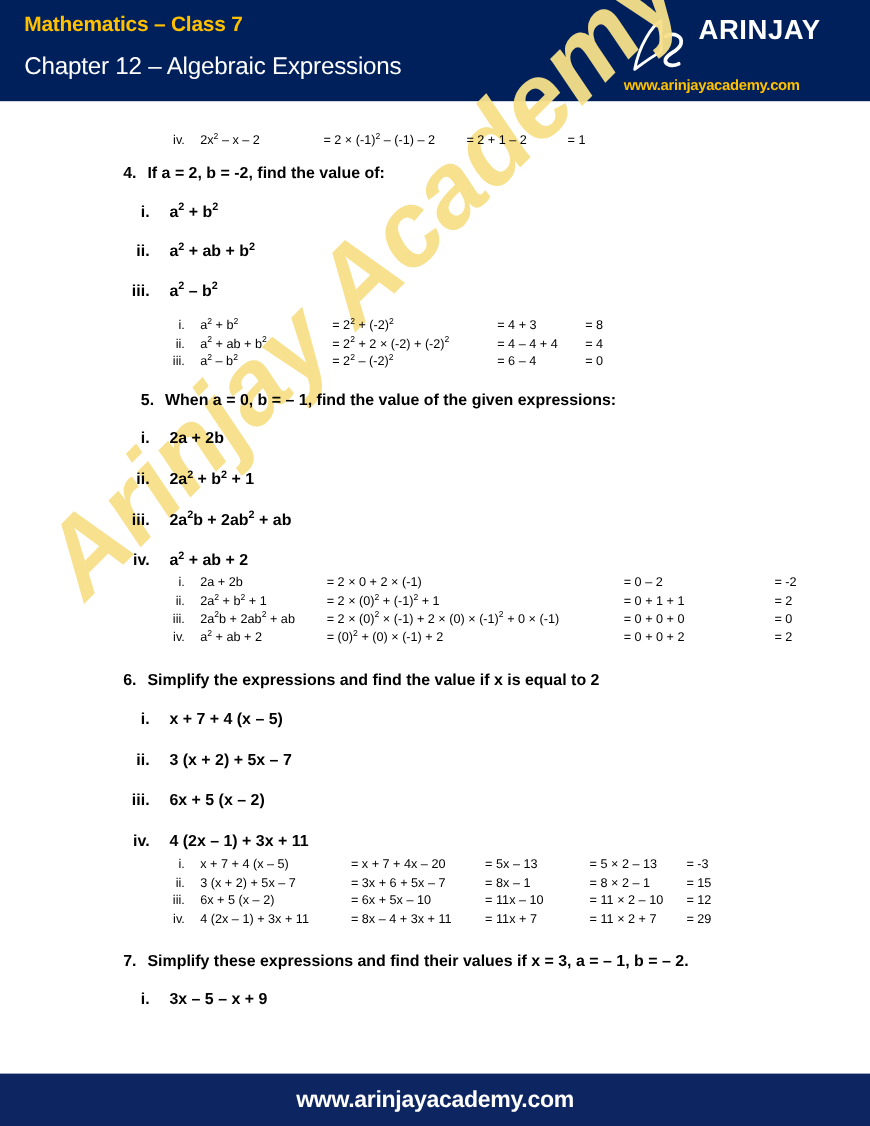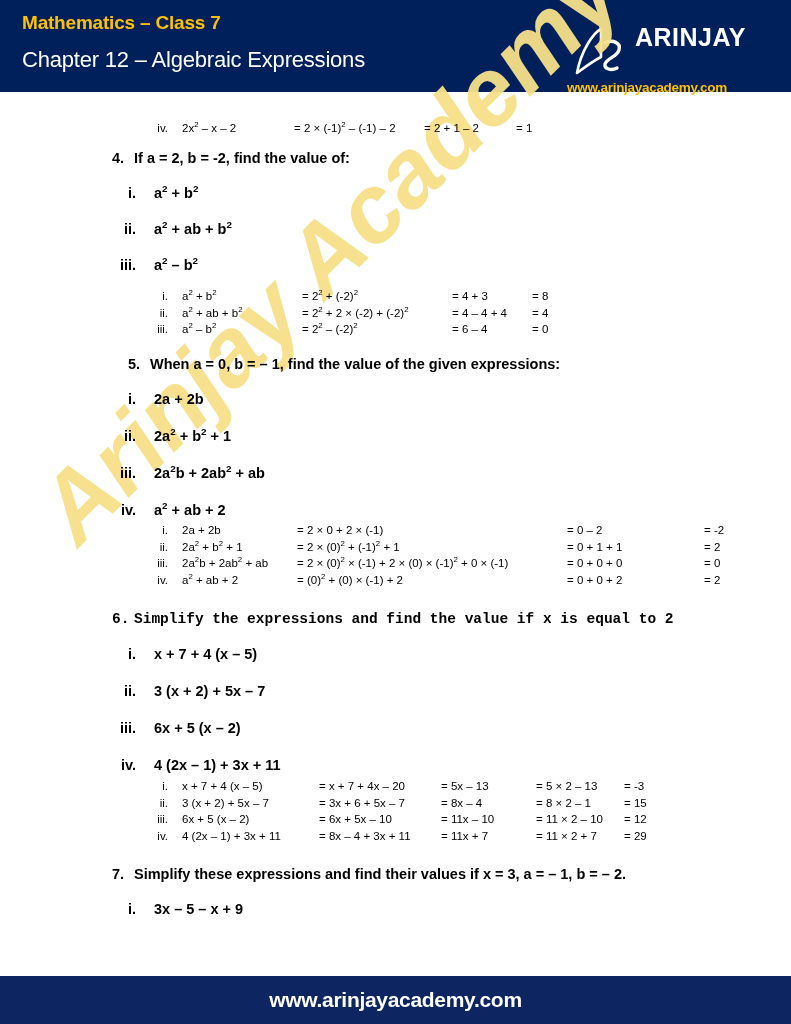--- a/index.html
+++ b/index.html
@@ -49,21 +49,21 @@
     font-weight: normal;
     letter-spacing: -0.2px;
     line-height: 26px;
     margin-top: 11px;
     white-space: nowrap;
     text-align: right;
   }
   .logo-wrap {
     position: absolute;
     right: 14px;
-    top: 25px;
+    top: 15px;
     width: 230px;
     height: 70px;
   }
   .logo-mark {
     position: absolute;
     left: 24px;
     top: 2px;
     width: 56px;
     height: 48px;
   }
@@ -327,21 +327,21 @@
       <tr>
         <td class="c-rn">iv.</td>
         <td>a<sup>2</sup> + ab + 2</td>
         <td>= (0)<sup>2</sup> + (0) × (-1) + 2</td>
         <td>= 0 + 0 + 2</td>
         <td>= 2</td>
       </tr>
     </tbody>
       </table>
 
-    <div class="qhead" style="position:absolute; left:112px; top:518px;font-family:Liberation Mono, monospace;">
+    <div class="qhead" style="position:absolute; left:112px; top:518px;">
       <span class="qnum">6.</span><span>Simplify the expressions and find the value if x is equal to 2</span>
     </div>
 
     <div class="sub-list" style="position:absolute; left:112px; top:551px;">
       <div class="sub-item" style="margin-bottom:19px;">
         <span class="sub-rn">i.</span>
         <span>x + 7 + 4 (x – 5)</span>
       </div>
       <div class="sub-item" style="margin-bottom:19px;">
         <span class="sub-rn">ii.</span>
@@ -364,21 +364,21 @@
         <td style="width:137px;">x + 7 + 4 (x – 5)</td>
         <td style="width:122px;">= x + 7 + 4x – 20</td>
         <td style="width:95px;">= 5x – 13</td>
         <td style="width:88px;">= 5 × 2 – 13</td>
         <td>= -3</td>
       </tr>
       <tr>
         <td class="c-rn">ii.</td>
         <td>3 (x + 2) + 5x – 7</td>
         <td>= 3x + 6 + 5x – 7</td>
-        <td>= 8x – 4</td>
+        <td>= 8x – 1</td>
         <td>= 8 × 2 – 1</td>
         <td>= 15</td>
       </tr>
       <tr>
         <td class="c-rn">iii.</td>
         <td>6x + 5 (x – 2)</td>
         <td>= 6x + 5x – 10</td>
         <td>= 11x – 10</td>
         <td>= 11 × 2 – 10</td>
         <td>= 12</td>

